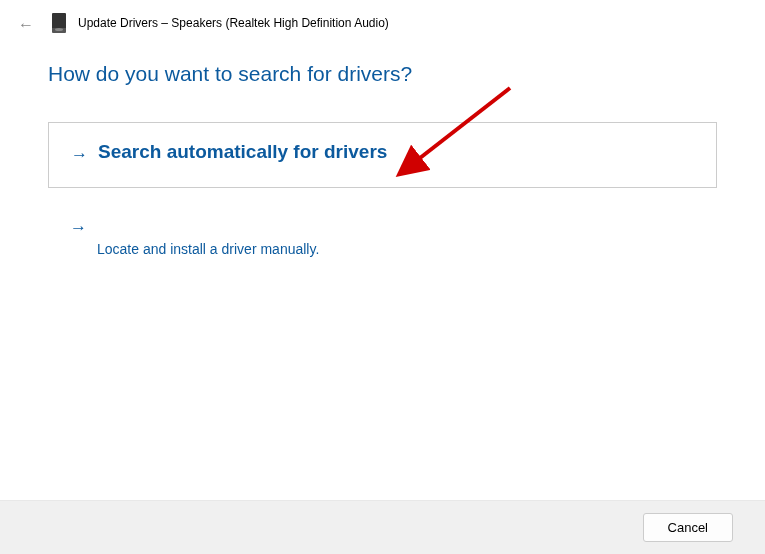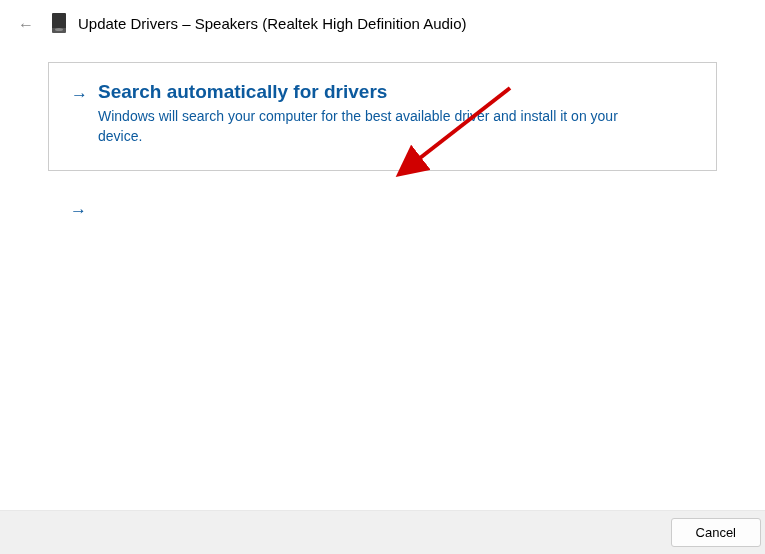--- a/index.html
+++ b/index.html
@@ -38,21 +38,21 @@
       content: '';
       position: absolute;
       bottom: 2px;
       left: 3px;
       right: 3px;
       height: 3px;
       background: #888;
       border-radius: 50%;
     }
     .title-text {
-      font-size: 15px;
+      font-size: 12px;
       color: #000;
     }
     .content {
       padding: 20px 48px 0 48px;
     }
     .heading {
       color: #0c5a9e;
       font-size: 21px;
       font-weight: 400;
       margin-bottom: 36px;
@@ -94,27 +94,27 @@
       position: absolute;
       top: 80px;
       left: 390px;
       pointer-events: none;
     }
     .footer {
       position: absolute;
       bottom: 0;
       left: 0;
       right: 0;
-      height: 44px;
+      height: 54px;
       background: #f0f0f0;
       border-top: 1px solid #e8e8e8;
       display: flex;
       justify-content: flex-end;
       align-items: center;
-      padding-right: 4px;
+      padding-right: 32px;
     }
     .cancel-btn {
       background: #fdfdfd;
       border: 1px solid #ccc;
       border-radius: 3px;
       padding: 6px 24px;
       font-size: 13px;
       font-family: inherit;
       cursor: pointer;
     }
@@ -122,33 +122,34 @@
 </head>
 <body>
 
 <div class="titlebar">
   <span class="back-arrow">←</span>
   <span class="title-icon"></span>
   <span class="title-text">Update Drivers – Speakers (Realtek High Definition Audio)</span>
 </div>
 
 <div class="content">
+  <h1 class="heading">How do you want to search for drivers?</h1>
 
   <div class="option-card">
     <div class="option-header">
       <span class="opt-arrow">→</span>
       <span class="opt-title">Search automatically for drivers</span>
     </div>
-    <div class="opt-desc">Windows will search your computer for the best available driver and install it on your device.</div>
   </div>
 
   <div class="option-plain">
     <div class="option-header">
       <span class="opt-arrow">→</span>
     </div>
+    <div class="opt-desc">Locate and install a driver manually.</div>
   </div>
 </div>
 
 <svg class="annotation-arrow" width="130" height="110" viewBox="0 0 130 110">
   <defs>
     <marker id="arrhead" markerWidth="8" markerHeight="8" refX="6" refY="4" orient="auto">
       <polygon points="0 0, 8 4, 0 8" fill="#d00000"></polygon>
     </marker>
   </defs>
   <line x1="120" y1="8" x2="12" y2="92" stroke="#d00000" stroke-width="4" marker-end="url(#arrhead)"></line>

